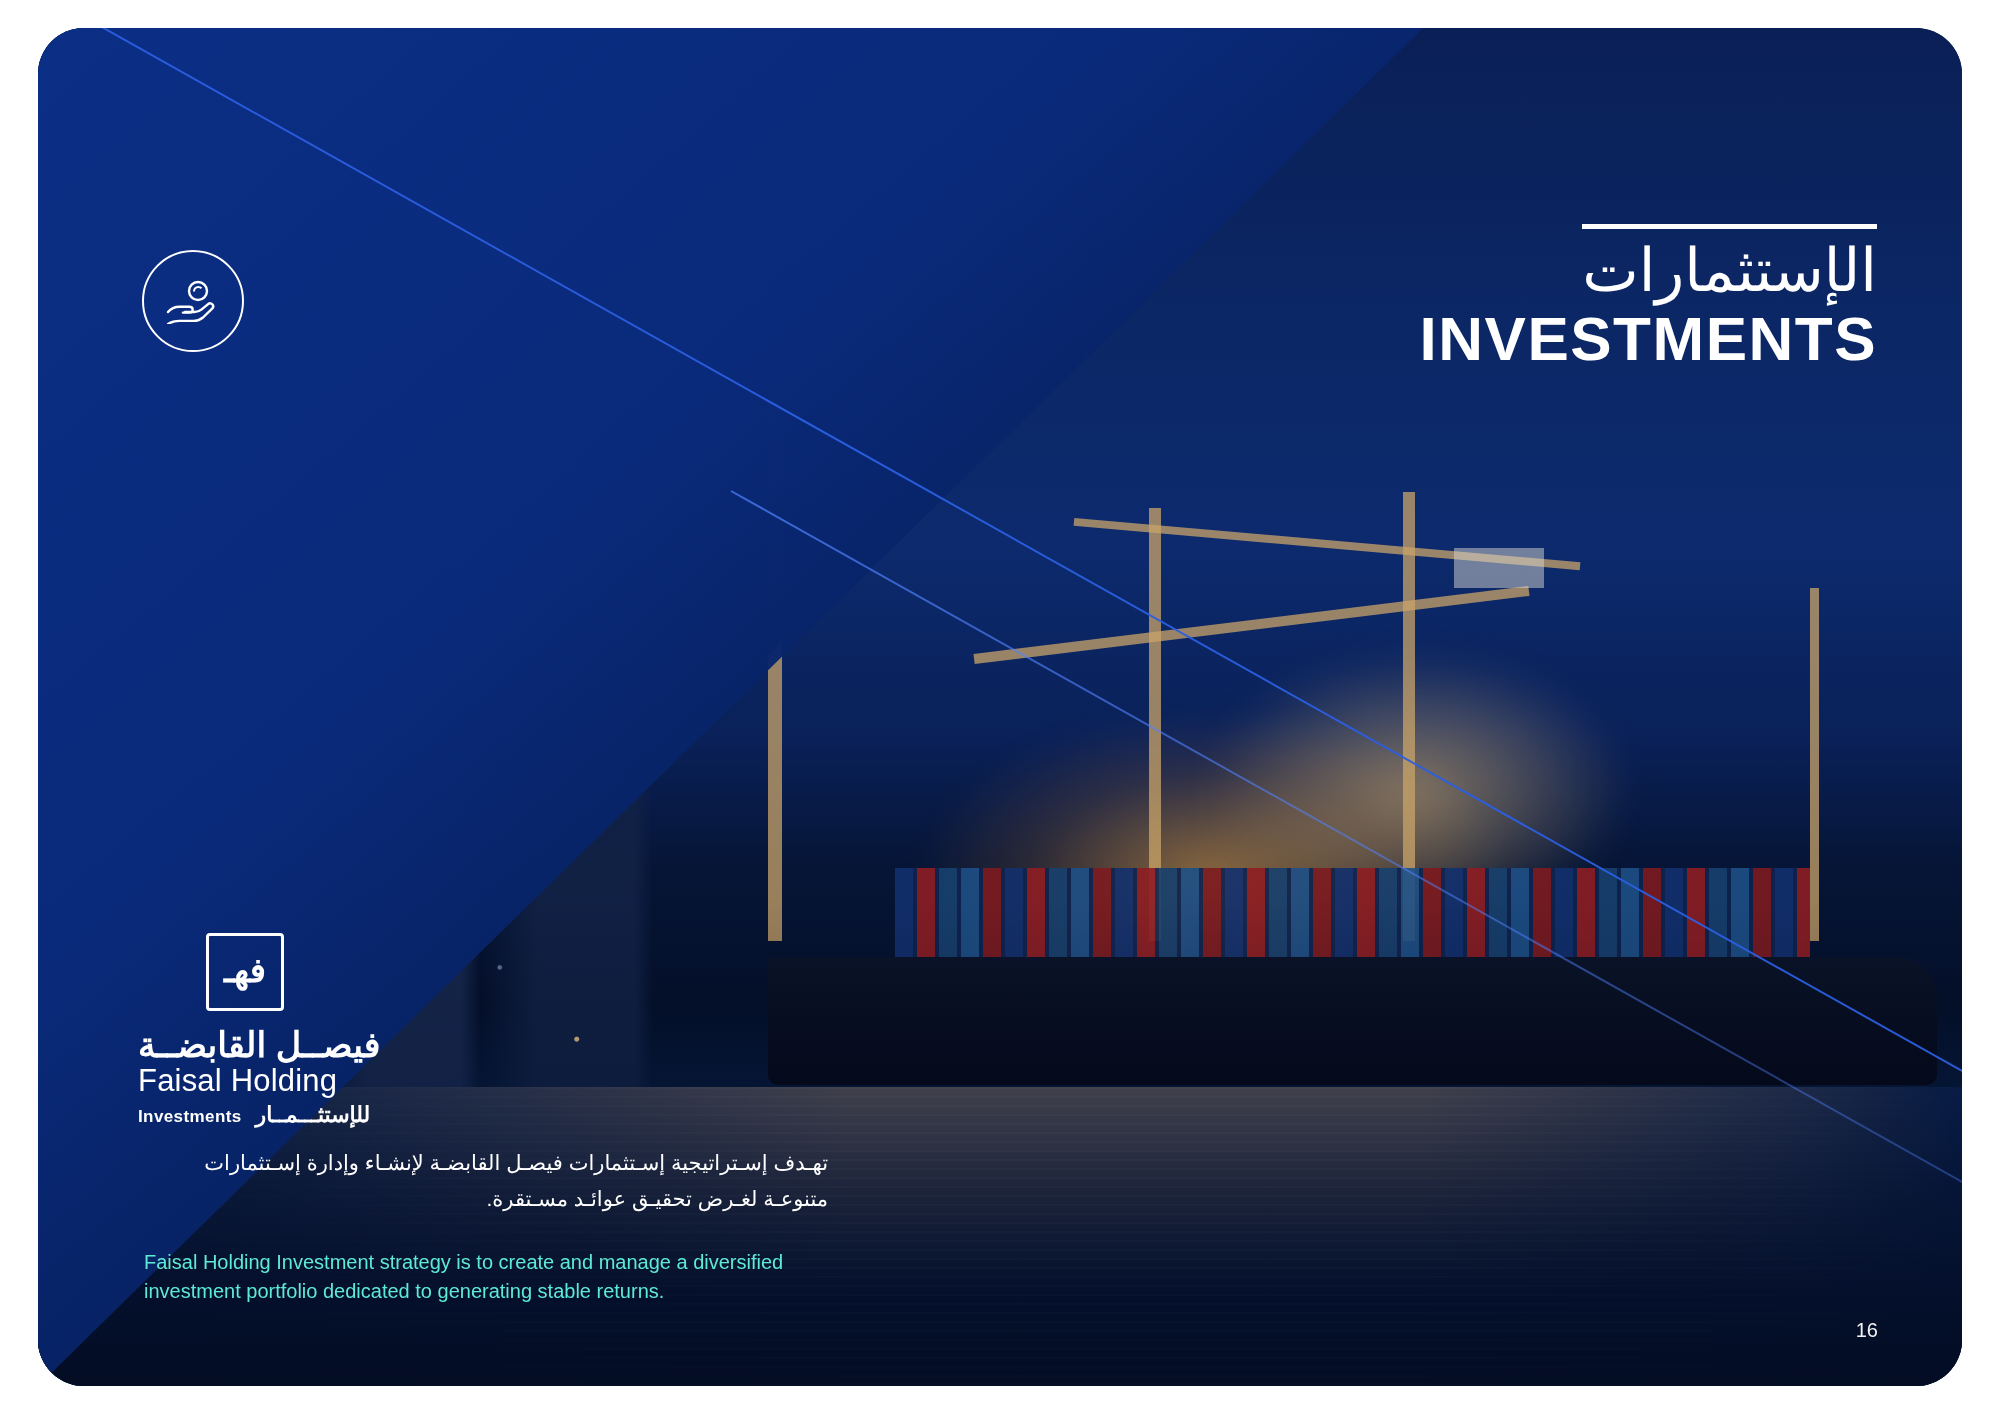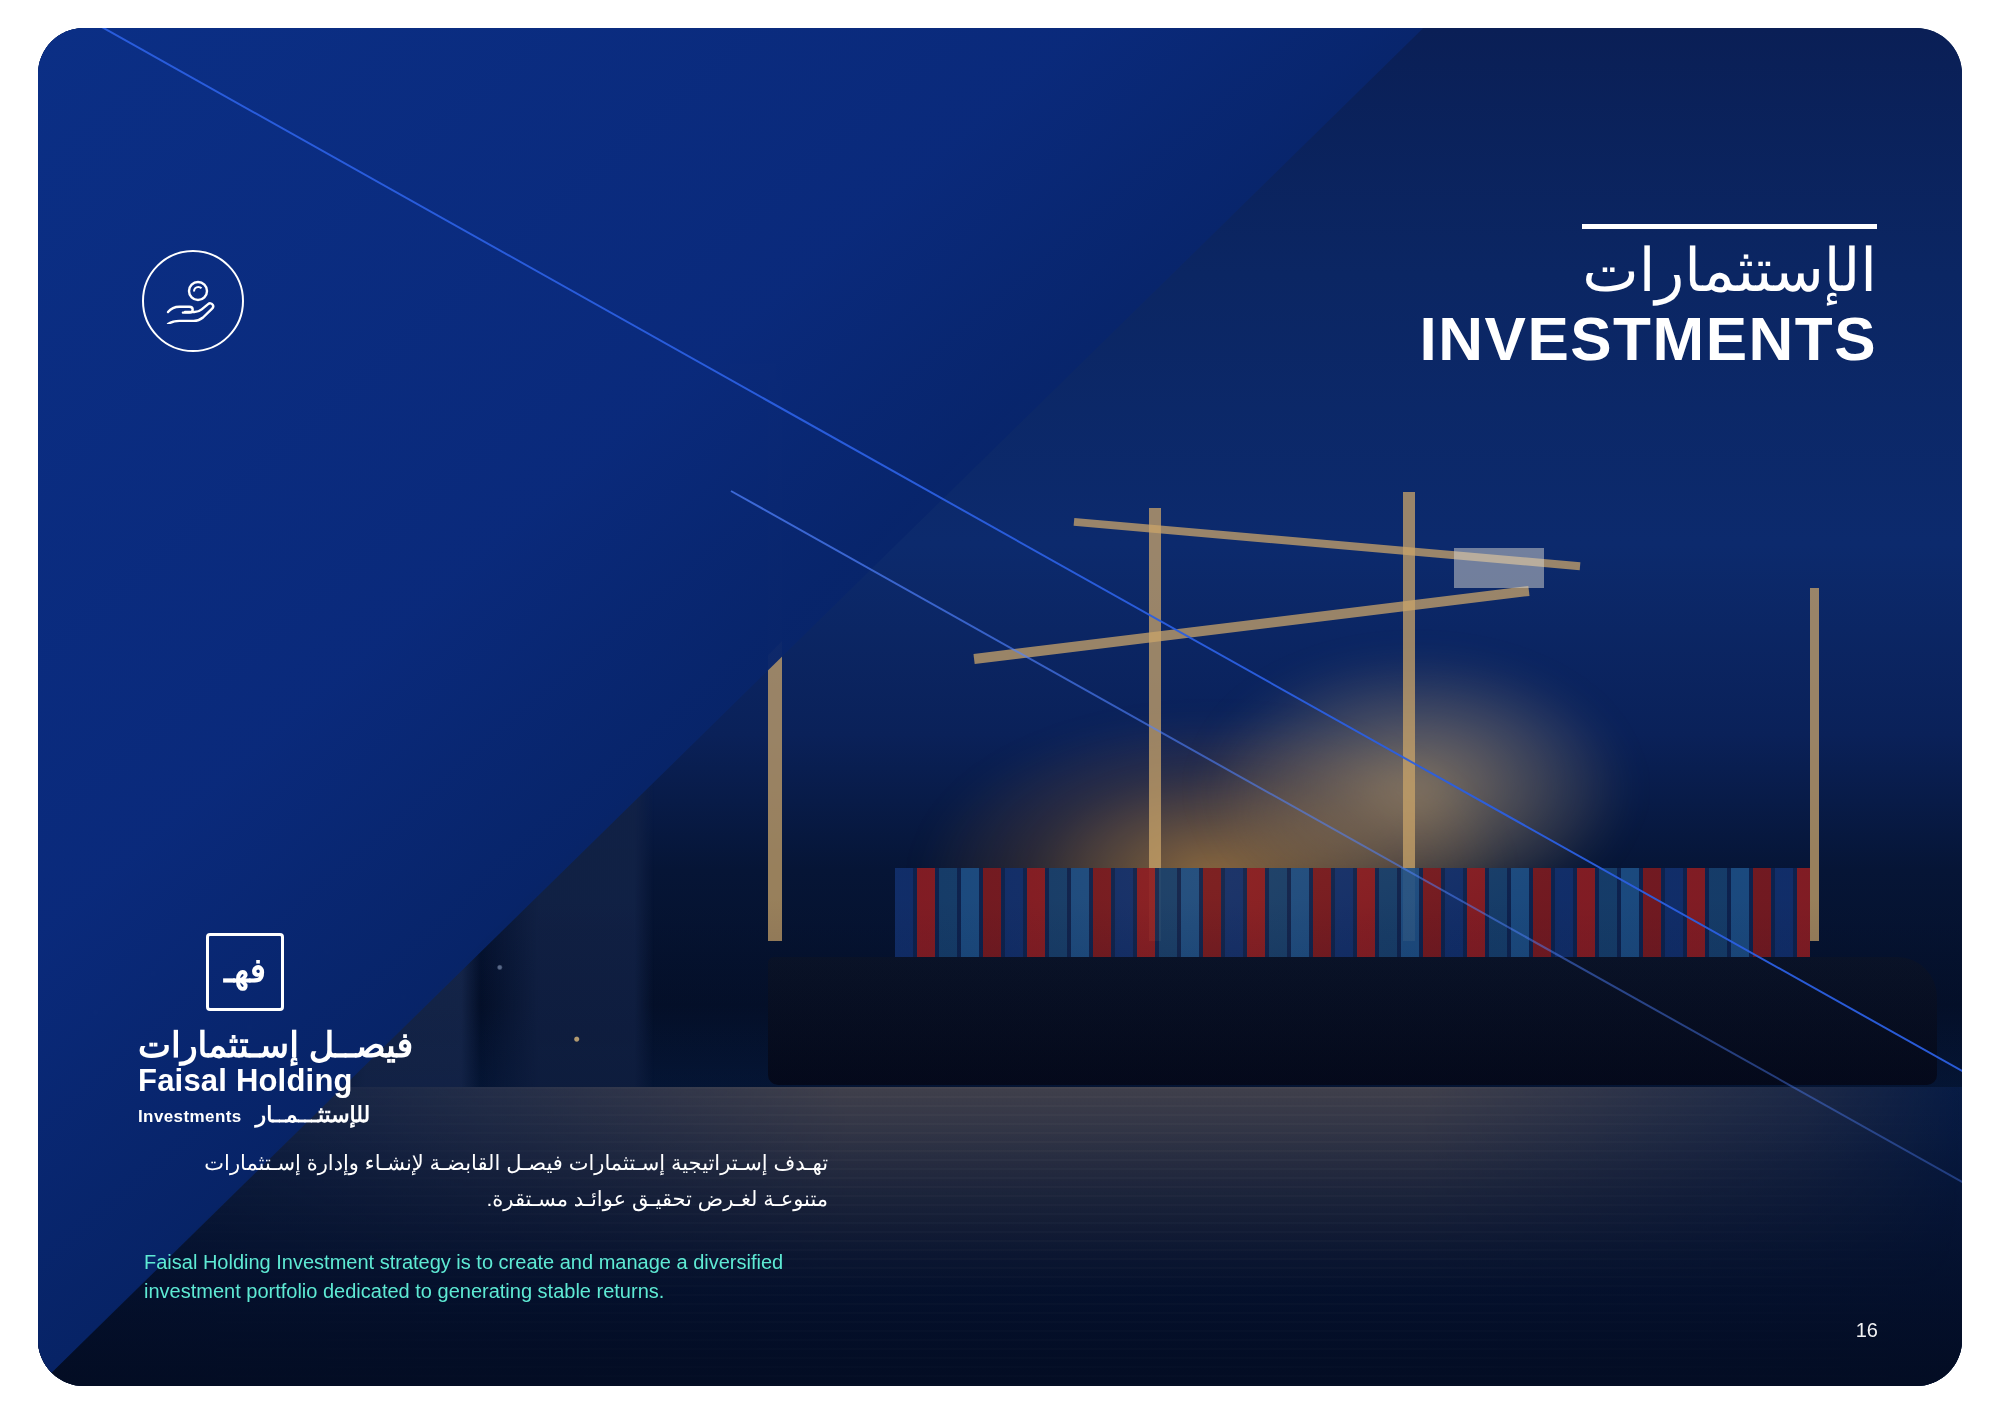--- a/index.html
+++ b/index.html
@@ -270,21 +270,21 @@
   }
   .logo-ar {
     font-size: 35px;
     font-weight: 700;
     direction: rtl;
     letter-spacing: .5px;
     line-height: 1.15;
   }
   .logo-en {
     font-size: 31px;
-    font-weight: 700;
+    font-weight: 400;
     letter-spacing: .2px;
     line-height: 1.15;
     margin-top: -2px;
   }
   .logo-sub {
     display: flex;
     align-items: baseline;
     gap: 14px;
     font-size: 17px;
     font-weight: 700;
@@ -371,21 +371,21 @@
       </svg>
     </div>
 
     <div class="title-block">
       <div class="title-ar">الإستثمارات</div>
       <div class="title-en">INVESTMENTS</div>
     </div>
 
     <div class="logo-wrap">
       <div class="logo-mark">فهـ</div>
-      <div class="logo-ar">فيصــل إسـتثمارات</div>
+      <div class="logo-ar">فيصــل القابضــة</div>
       <div class="logo-en">Faisal Holding</div>
       <div class="logo-sub">
         <span>Investments</span>
         <span class="ar">للإستثـــمــار</span>
       </div>
     </div>
 
     <div class="para-ar">تهـدف إسـتراتيجية إسـتثمارات فيصـل القابضـة لإنشـاء وإدارة إسـتثمارات متنوعـة لغـرض تحقيـق عوائـد مسـتقرة.</div>
     <div class="para-en">Faisal Holding Investment strategy is to create and manage a diversified investment portfolio dedicated to generating stable returns.</div>
 

